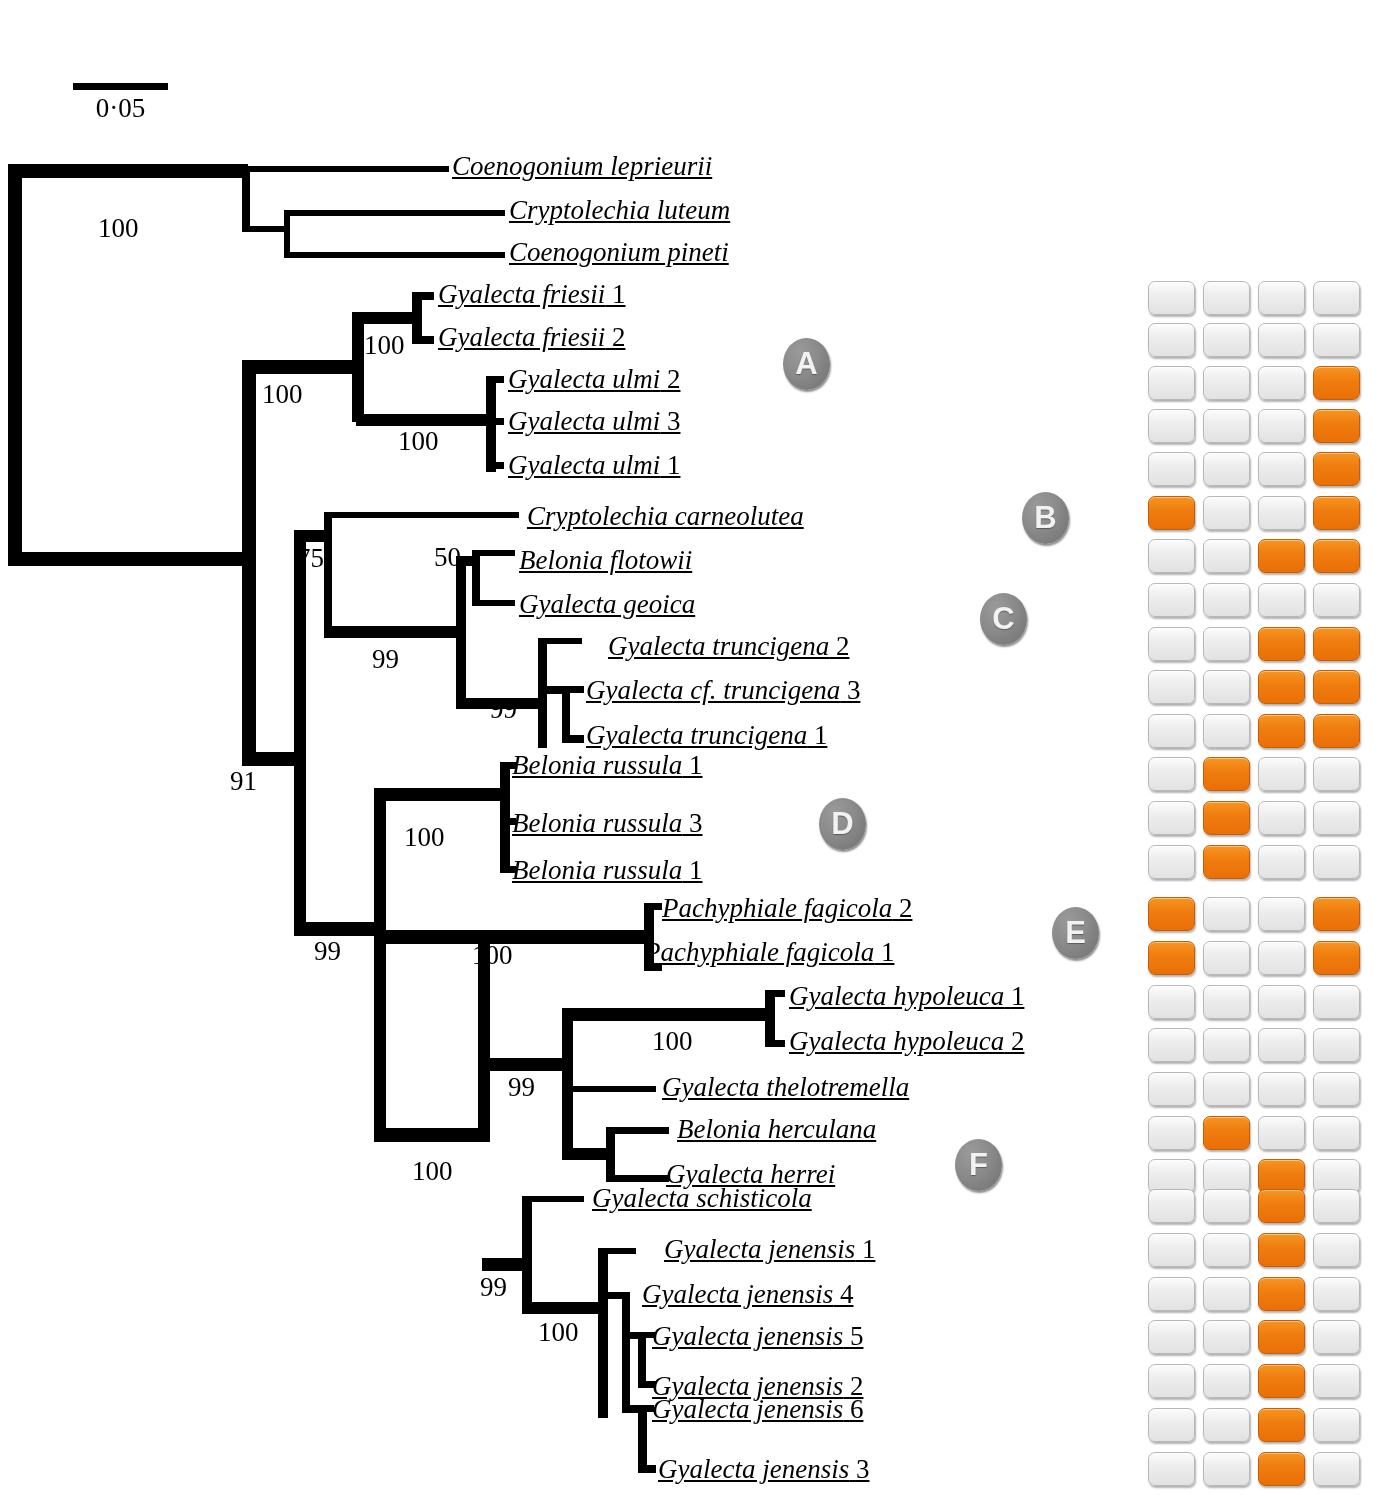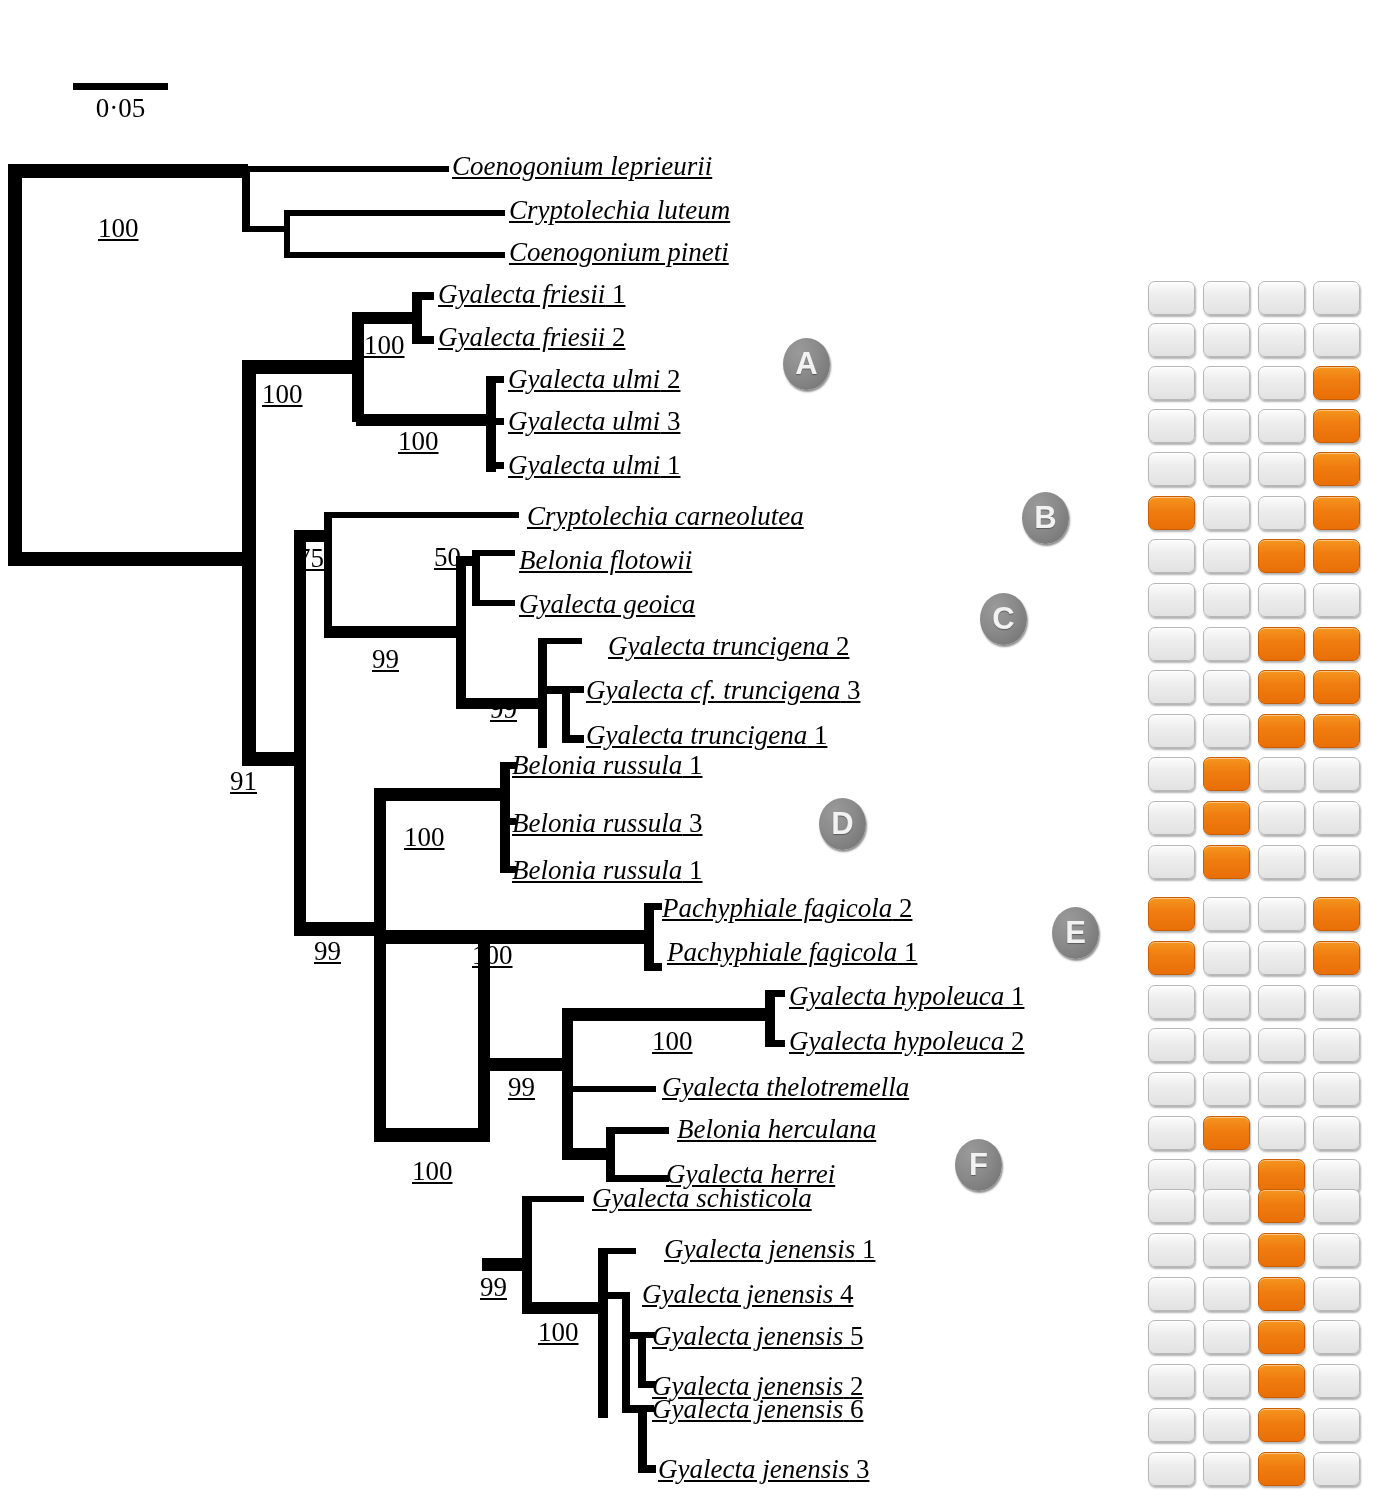--- a/index.html
+++ b/index.html
@@ -9,21 +9,21 @@
   #figure{position:absolute;left:0;top:0;width:1400px;height:1500px;}
 
   svg.tree-layer{position:absolute;left:0;top:0;width:1400px;height:1500px;}
 
   
   .taxon{position:absolute;white-space:nowrap;font-style:italic;
          font-size:27px;line-height:27px;letter-spacing:0px;text-decoration:underline;}
   .taxon .num{font-style:normal;}
 
   
-  .boot{position:absolute;font-size:27px;font-style:normal;white-space:nowrap;text-decoration:underline;}
+  .boot{position:absolute;font-size:27px;font-style:normal;white-space:nowrap;}
 
   
   #scalebar{position:absolute;}
   #scalebar .bar{position:absolute;left:0;top:0;width:95px;height:7px;background:#000;}
   #scalebar .lab{position:absolute;left:0;top:10px;width:95px;text-align:center;
                  font-size:27px;font-style:normal;}
 
   
   .badge{position:absolute;width:47px;height:52px;border-radius:50%;
          background:radial-gradient(ellipse at 34% 28%, #9a9a9a 0%, #8a8a8a 45%, #6f6f6f 100%);
@@ -205,21 +205,21 @@
   <div class="taxon" style="left:519px;top:591px;text-align:right;"><span>Gyalecta geoica</span> <span class="num"></span></div>
   <div class="taxon" style="left:608px;top:633px;"><span>Gyalecta truncigena</span> <span class="num">2</span></div>
   <div class="taxon" style="left:586px;top:677px;"><span>Gyalecta cf. truncigena</span> <span class="num">3</span></div>
   <div class="taxon" style="left:586px;top:722px;"><span>Gyalecta truncigena</span> <span class="num">1</span></div>
 
   <div class="taxon" style="left:512px;top:752px;"><span>Belonia russula</span> <span class="num">1</span></div>
   <div class="taxon" style="left:512px;top:810px;"><span>Belonia russula</span> <span class="num">3</span></div>
   <div class="taxon" style="left:512px;top:857px;"><span>Belonia russula</span> <span class="num">1</span></div>
 
   <div class="taxon" style="left:662px;top:895px;"><span>Pachyphiale fagicola</span> <span class="num">2</span></div>
-  <div class="taxon" style="left:667px;top:939px;"><span>Pachyphiale fagicola</span> <span class="num">1</span></div>
+  <div class="taxon" style="left:644px;top:939px;"><span>Pachyphiale fagicola</span> <span class="num">1</span></div>
 
   <div class="taxon" style="left:789px;top:983px;"><span>Gyalecta hypoleuca</span> <span class="num">1</span></div>
   <div class="taxon" style="left:789px;top:1028px;"><span>Gyalecta hypoleuca</span> <span class="num">2</span></div>
   <div class="taxon" style="left:662px;top:1074px;"><span>Gyalecta thelotremella</span> <span class="num"></span></div>
   <div class="taxon" style="left:677px;top:1116px;"><span>Belonia herculana</span> <span class="num"></span></div>
   <div class="taxon" style="left:666px;top:1161px;"><span>Gyalecta herrei</span> <span class="num"></span></div>
 
   <div class="taxon" style="left:592px;top:1185px;"><span>Gyalecta schisticola</span> <span class="num"></span></div>
   <div class="taxon" style="left:664px;top:1236px;"><span>Gyalecta jenensis</span> <span class="num">1</span></div>
   <div class="taxon" style="left:642px;top:1281px;"><span>Gyalecta jenensis</span> <span class="num">4</span></div>

